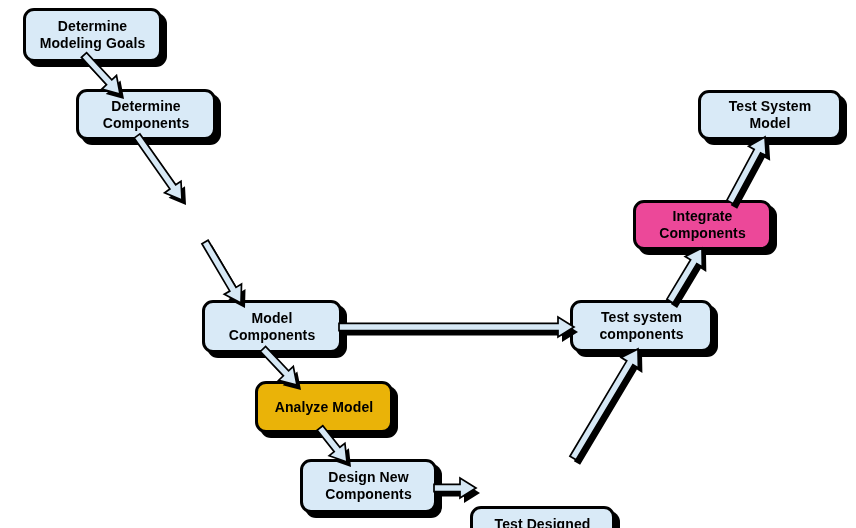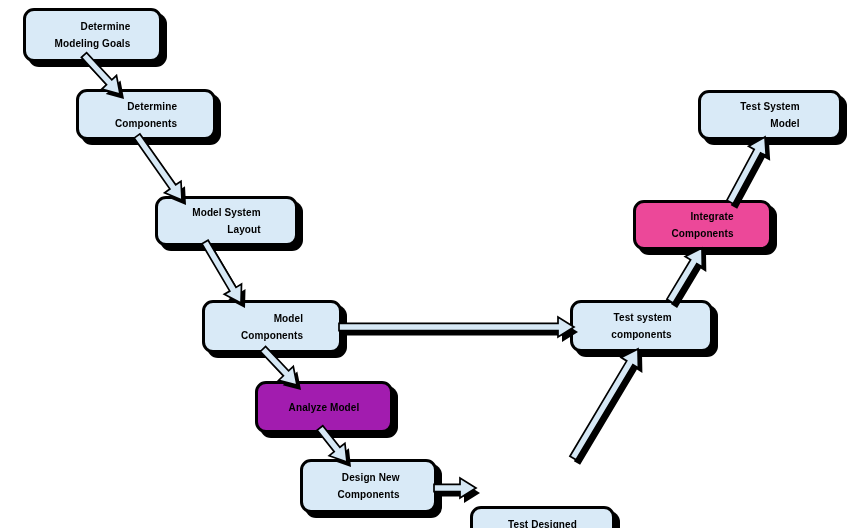--- a/index.html
+++ b/index.html
@@ -15,22 +15,22 @@
     position: absolute; left: 0; top: 0; z-index: 5; pointer-events: none;
   }
   .node {
     position: absolute; z-index: 1;
     display: flex; align-items: center; justify-content: center;
     background: #d9eaf7;
     border: 3px solid #000000;
     border-radius: 11px;
     box-shadow: 5px 5px 0 0 #000000;
     color: #000000;
-    font-weight: bold; font-size: 10px; line-height: 17px;
-    text-align: right;
+    font-weight: bold; font-size: 14px; line-height: 17px;
+    text-align: center;
   }
   .node-label { white-space: pre-line; letter-spacing: 0.1px; }
 </style>
 </head>
 <body>
 
 <div class="canvas" id="canvas" style="background: rgb(255, 255, 255);">
   <svg id="arrows" class="arrows-layer" width="856" height="528" viewBox="0 0 856 528">
       <g>
         <path d="M81.4,57.4L106.5,84.7L101.8,89.0L120.0,94.0L116.5,75.5L111.8,79.8L86.6,52.6Z" transform="translate(4,5)" fill="#000000"></path>
@@ -74,29 +74,25 @@
       </g>
     </svg>
 <div class="node" style="left: 23px; top: 8px; width: 139px; height: 54px; background: rgb(217, 234, 247); border-color: rgb(0, 0, 0); color: rgb(0, 0, 0);">
       <span class="node-label">Determine
 Modeling Goals</span>
     </div>
     <div class="node" style="left: 76px; top: 89px; width: 140px; height: 51px; background: rgb(217, 234, 247); border-color: rgb(0, 0, 0); color: rgb(0, 0, 0);">
       <span class="node-label">Determine
 Components</span>
     </div>
-    <div class="node" style="left: 155px; top: 196px; width: 143px; height: 50px; background: rgb(217, 234, 247); border-color: rgb(0, 0, 0); color: rgb(0, 0, 0);">
-      <span class="node-label">Model System
-Layout</span>
-    </div>
     <div class="node" style="left: 202px; top: 300px; width: 140px; height: 53px; background: rgb(217, 234, 247); border-color: rgb(0, 0, 0); color: rgb(0, 0, 0);">
       <span class="node-label">Model
 Components</span>
     </div>
-    <div class="node" style="left: 255px; top: 381px; width: 138px; height: 52px; background: #a21caf; border-color: rgb(0, 0, 0); color: rgb(0, 0, 0);">
+    <div class="node" style="left: 255px; top: 381px; width: 138px; height: 52px; background: #eab308; border-color: rgb(0, 0, 0); color: rgb(0, 0, 0);">
       <span class="node-label">Analyze Model</span>
     </div>
     <div class="node" style="left: 300px; top: 459px; width: 137px; height: 54px; background: rgb(217, 234, 247); border-color: rgb(0, 0, 0); color: rgb(0, 0, 0);">
       <span class="node-label">Design New
 Components</span>
     </div>
     <div class="node" style="left: 470px; top: 458px; width: 145px; height: 54px; background: rgb(217, 234, 247); border-color: rgb(0, 0, 0); color: rgb(0, 0, 0); margin-top: 48px;">
       <span class="node-label">Test Designed
 Components</span>
     </div>

